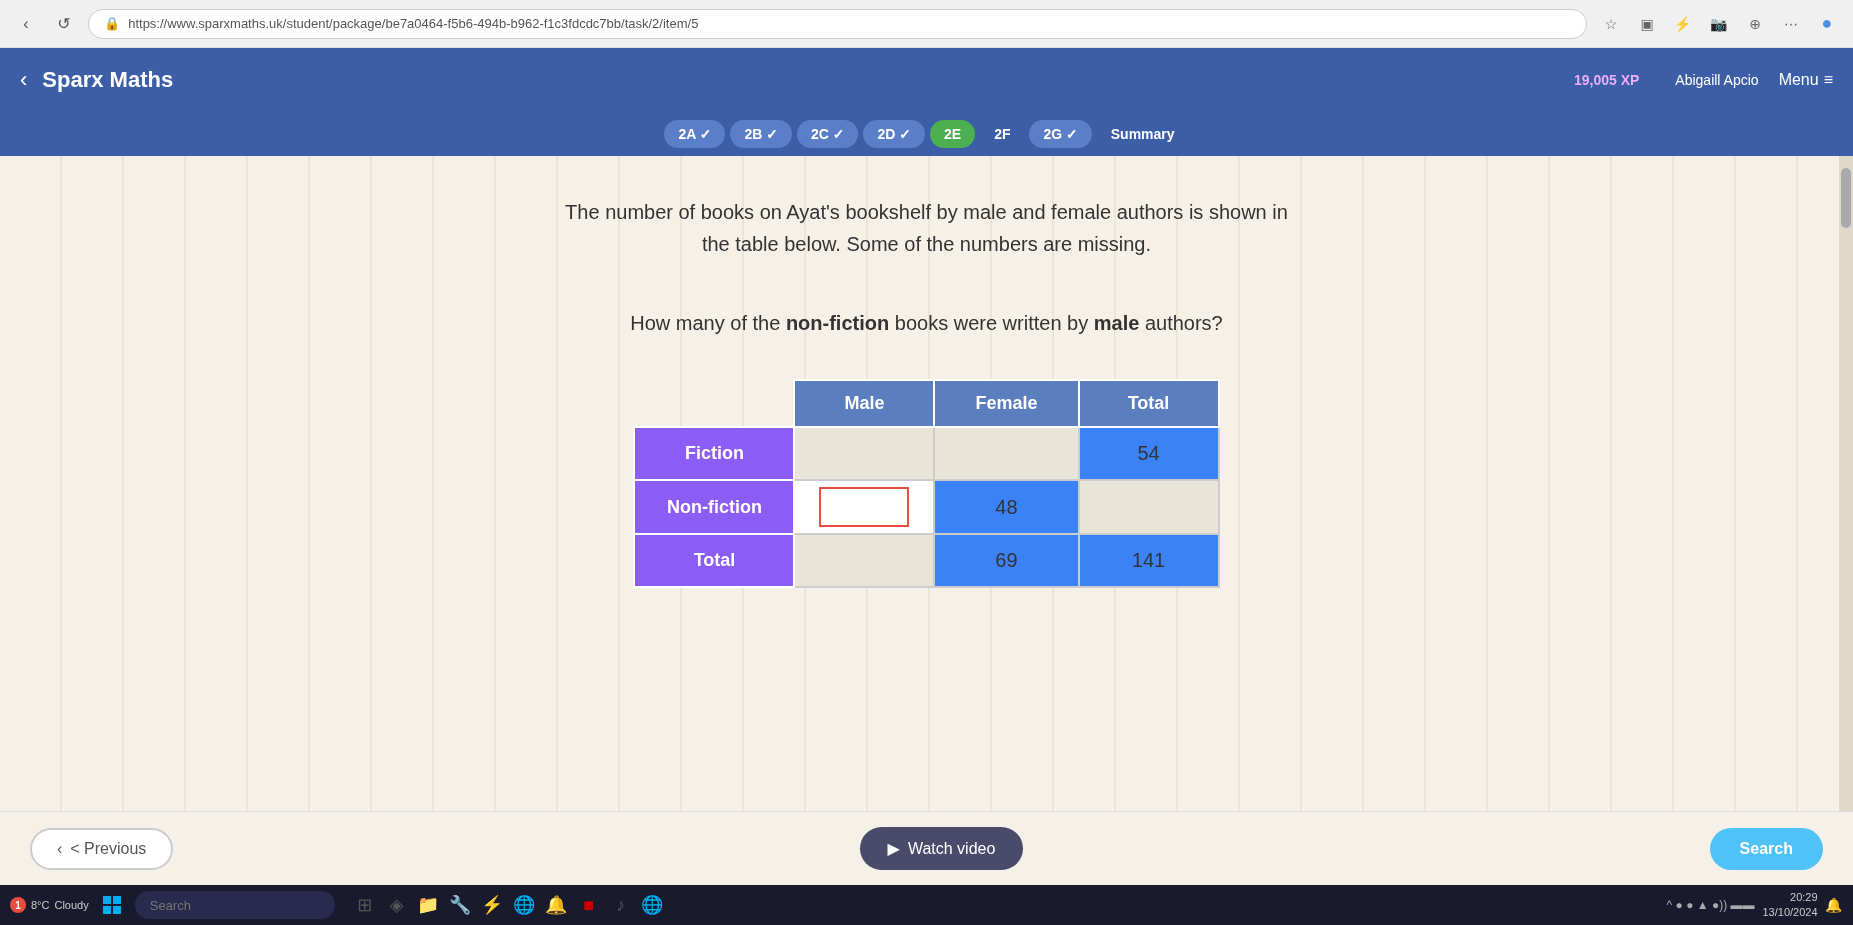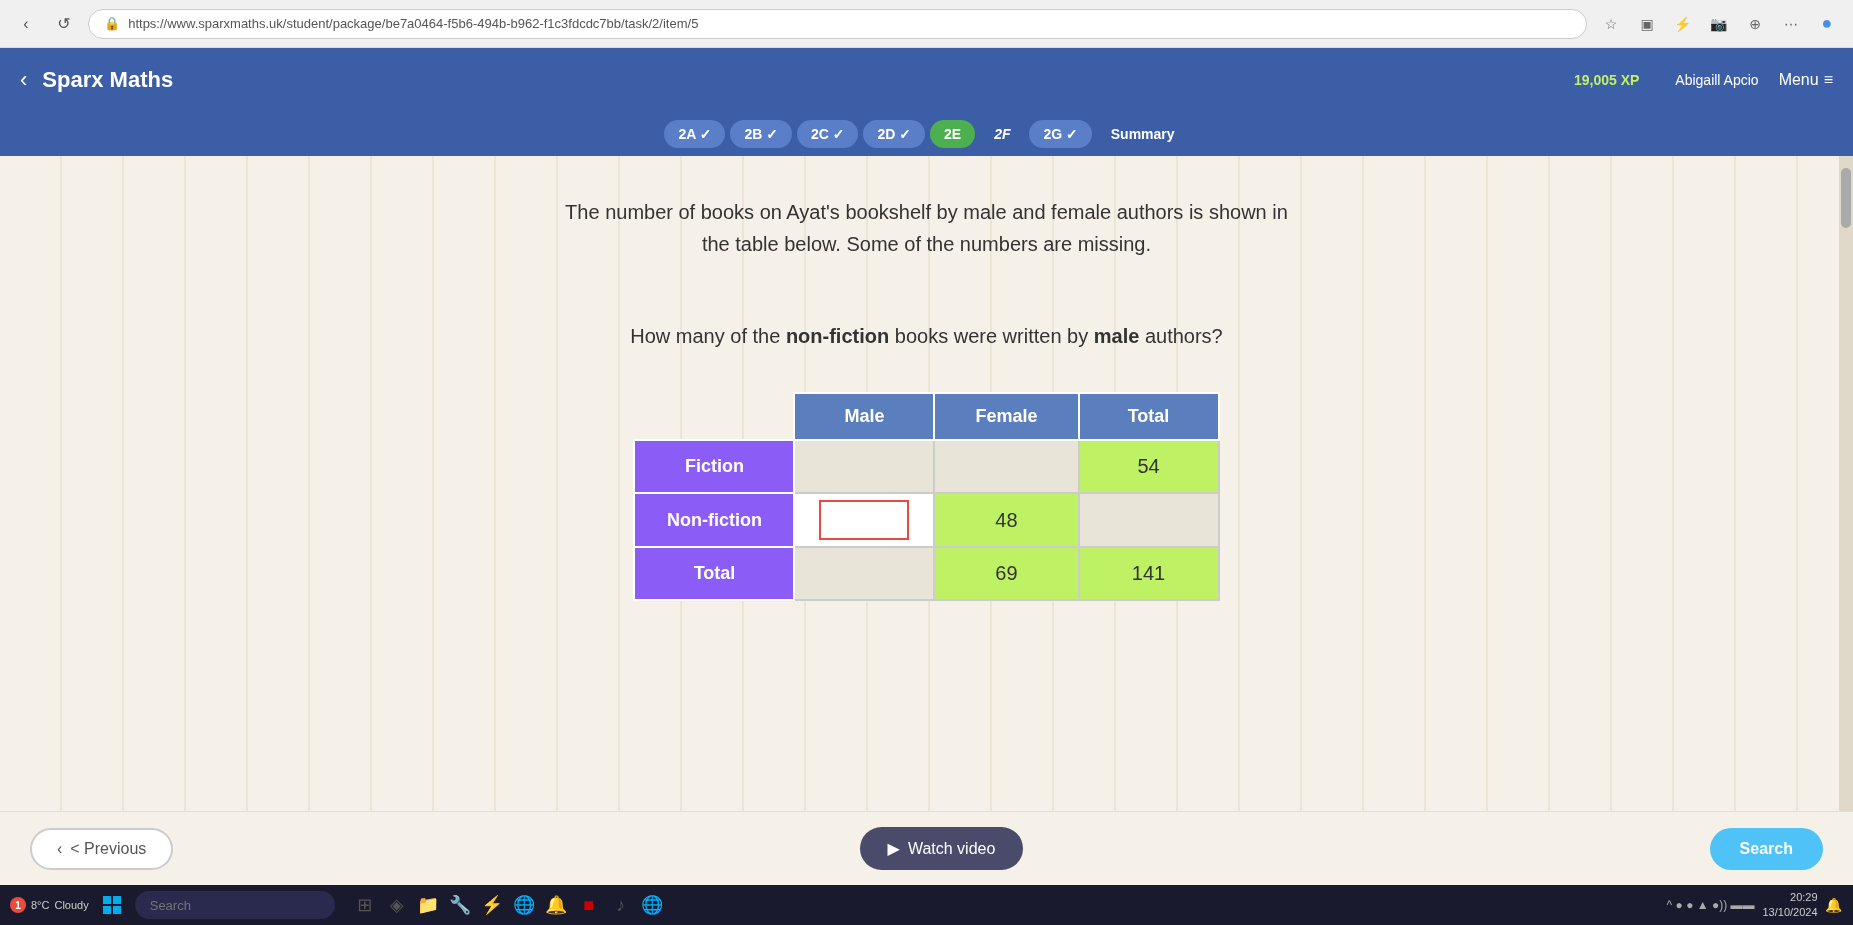--- a/index.html
+++ b/index.html
@@ -97,21 +97,21 @@
       font-weight: bold;
       color: white;
       flex: 1;
     }
     .nav-right {
       display: flex;
       align-items: center;
       gap: 20px;
       font-size: 14px;
     }
-    .xp-display { color: #bef264; font-weight: bold; }
+    .xp-display { color: #f0abfc; font-weight: bold; }
     .user-name { color: white; margin-left: 16px; }
     .menu-btn {
       color: white;
       font-size: 16px;
       cursor: pointer;
       background: none;
       border: none;
       display: flex;
       align-items: center;
       gap: 5px;
@@ -143,21 +143,20 @@
       background: #4CAF50;
       color: white;
     }
     .tab-item.summary {
       background: transparent;
       color: white;
     }
     .tab-item.inactive {
       background: transparent;
       color: white;
-      font-style: italic;
     }
 
     
     .content-area {
       flex: 1;
       background: #f5f0e8;
       padding: 40px 20px 20px;
       display: flex;
       flex-direction: column;
       align-items: center;
@@ -179,21 +178,21 @@
       );
       pointer-events: none;
     }
 
     .question-text {
       font-size: 20px;
       text-align: center;
       color: #333;
       max-width: 800px;
       line-height: 1.6;
-      margin-bottom: 32px;
+      margin-bottom: 19px;
       position: relative;
       z-index: 1;
     }
     .question-text strong { font-weight: bold; }
 
     
     .table-container {
       position: relative;
       z-index: 1;
       margin-top: 10px;
@@ -209,21 +208,21 @@
       font-weight: bold;
       border: 2px solid white;
       text-align: center;
       min-width: 140px;
     }
     .data-table td {
       border: 2px solid #ccc;
       padding: 14px 20px;
       font-size: 20px;
       text-align: center;
-      background: #bef264;
+      background: #3b82f6;
       min-width: 140px;
       color: #333;
     }
     .row-label {
       background: #8b5cf6 !important;
       color: white !important;
       font-weight: bold;
       font-size: 18px !important;
       border: 2px solid white !important;
       padding: 12px 20px !important;

